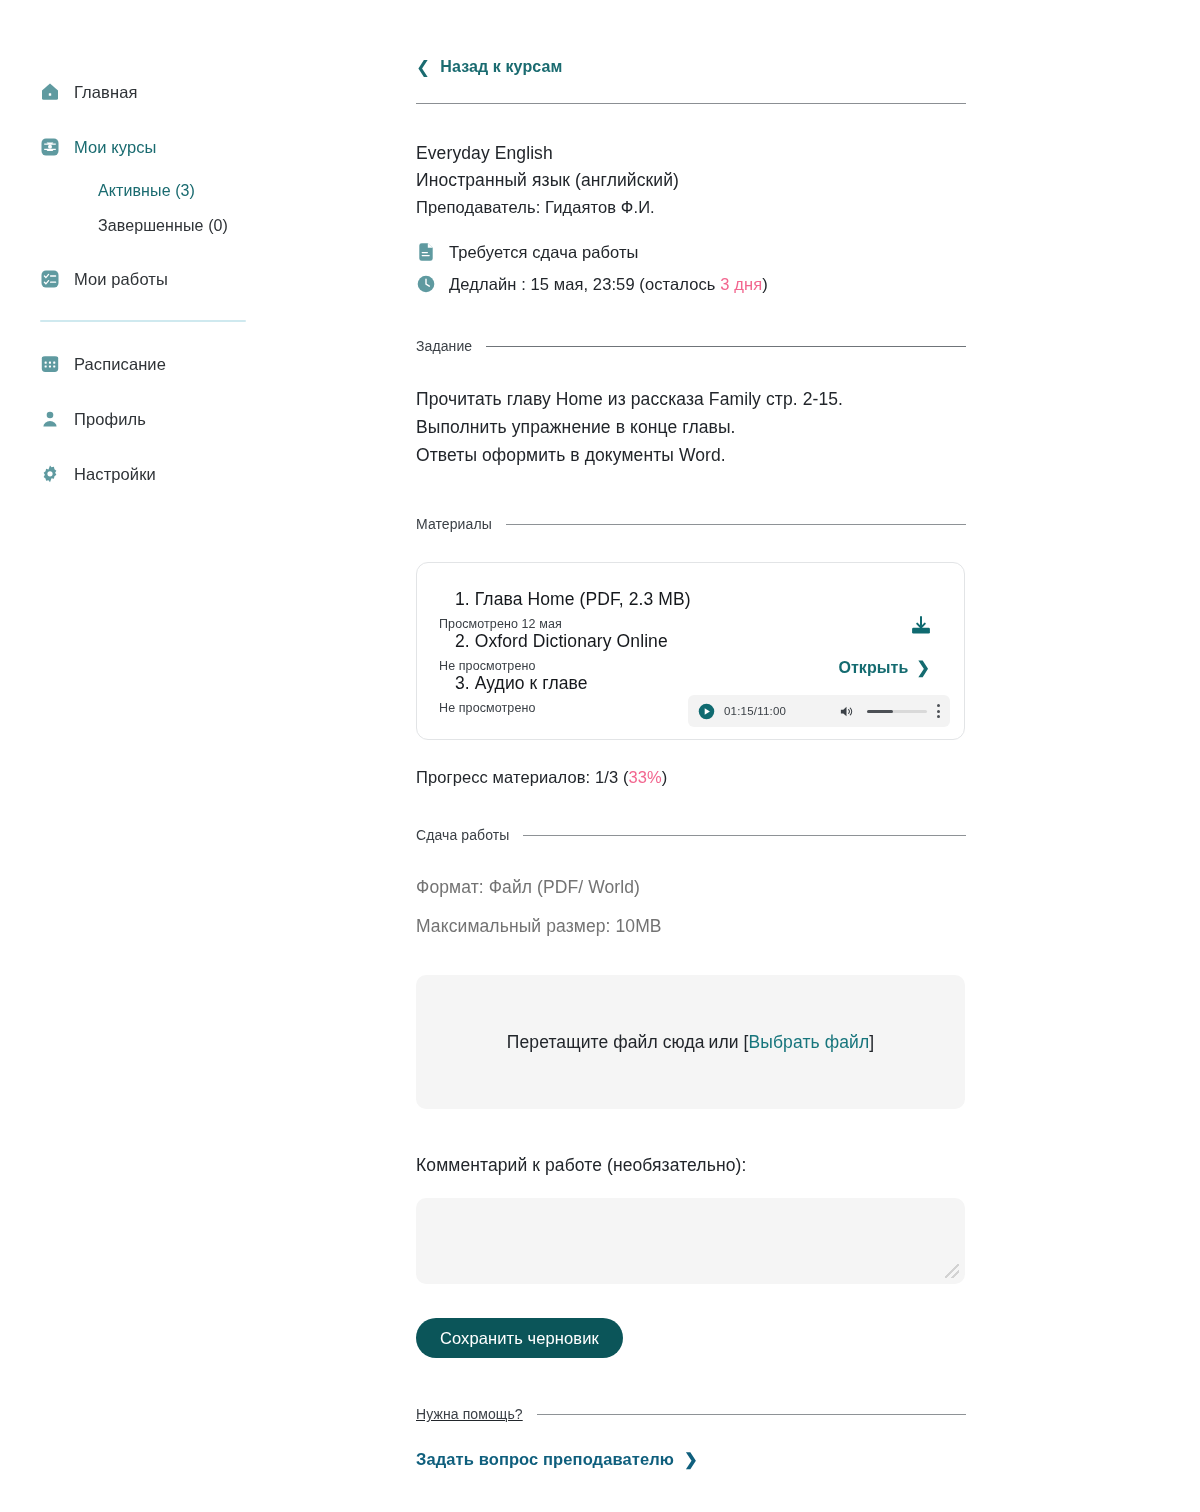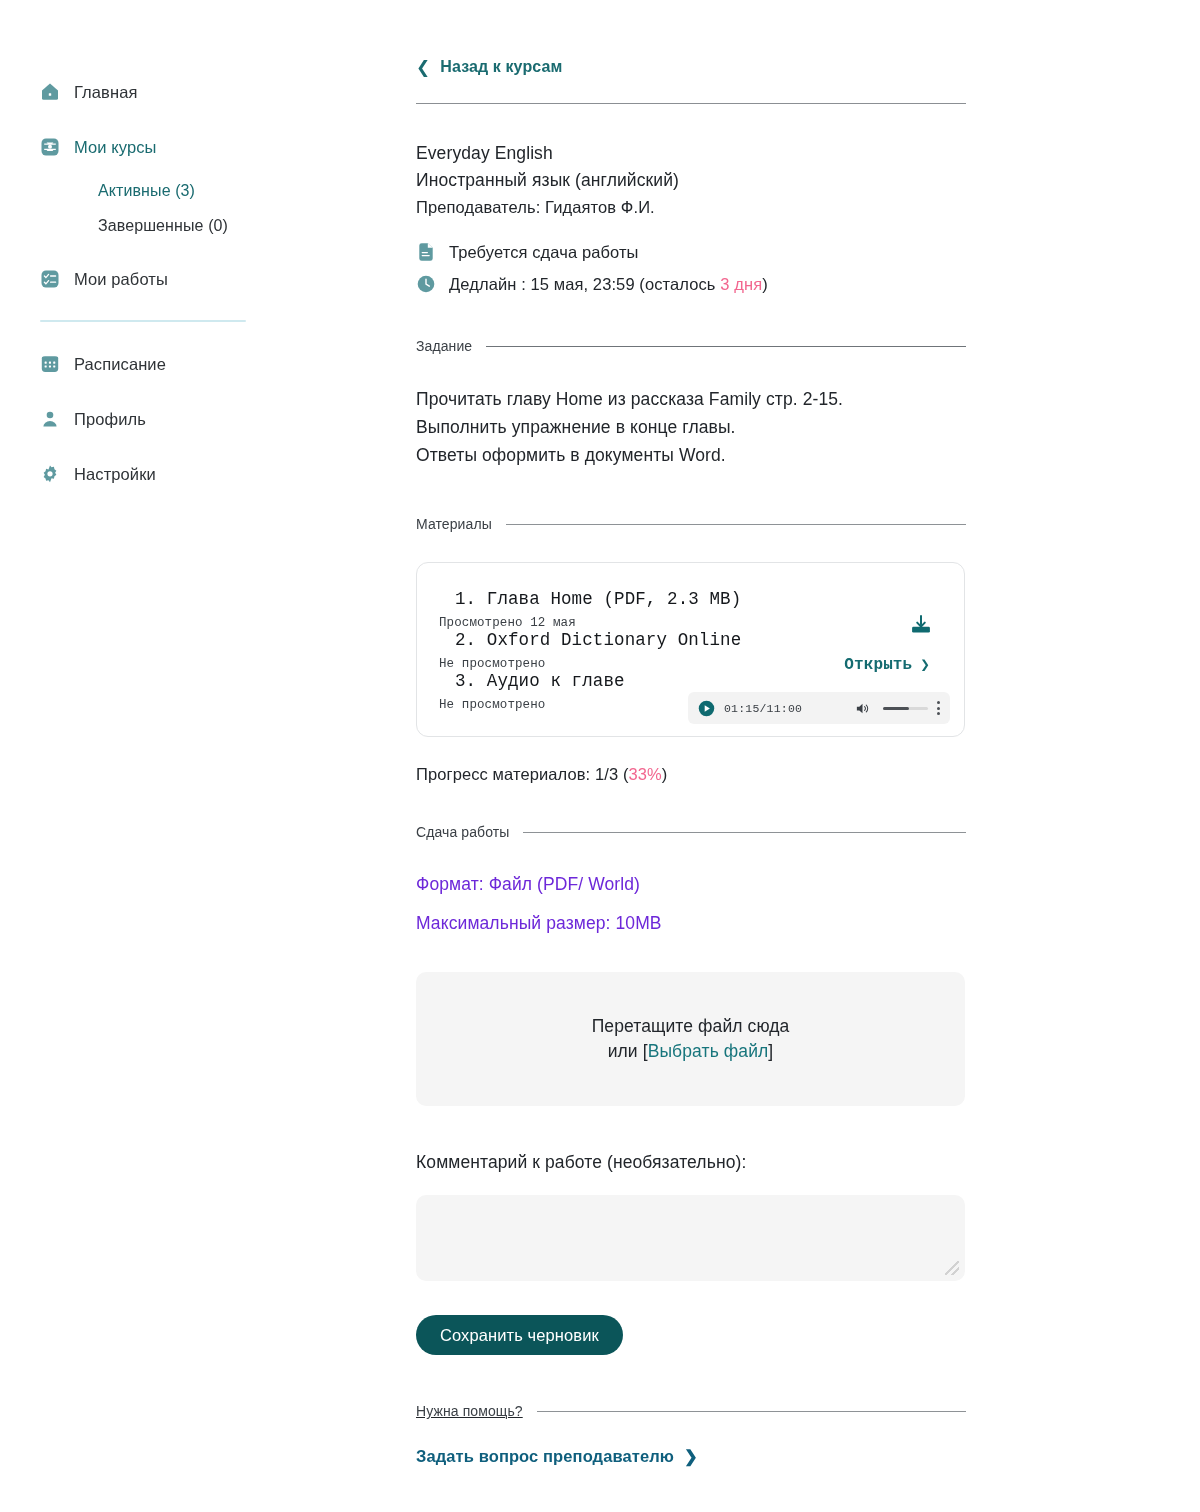--- a/index.html
+++ b/index.html
@@ -126,21 +126,21 @@
 
   
   .materials-card {
     margin: 30px 0 0 16px;
     width: 549px;
     border: 1.5px solid #e2e4e6;
     border-radius: 12px;
     padding: 26px 22px 24px 22px;
     background: #fff;
   }
-  .mat-row { position: relative; font-family: Liberation Mono, monospace; }
+  .mat-row { position: relative; }
   .mat-title {
     font-size: 17.5px;
     color: #15181c;
     margin-left: 16px;
     letter-spacing: 0.1px;
   }
   .mat-sub {
     font-size: 12.5px;
     color: #3b4046;
     margin-top: 7px;
@@ -193,33 +193,33 @@
   .progress-text {
     margin: 28px 0 0 16px;
     font-size: 16.5px;
     color: #22262b;
     letter-spacing: 0.1px;
   }
 
   .sub-info {
     margin: 34px 0 0 16px;
     font-size: 17.5px;
-    color: #6d28d9;
+    color: #737373;
     letter-spacing: 0.1px;
   }
   .sub-info + .sub-info { margin-top: 18px; }
 
   .dropzone {
     margin: 38px 0 0 16px;
     width: 549px;
     height: 134px;
     background: #f5f5f5;
     border-radius: 10px;
     display: flex;
-    flex-direction: column;
+    flex-direction: row;
     align-items: center;
     justify-content: center;
     gap: 4px;
     cursor: pointer;
   }
   .dz-line { font-size: 17.5px; color: #22262b; letter-spacing: 0.1px; }
   .dz-link { color: #17757c; }
 
   .comment-label {
     margin: 46px 0 0 16px;

